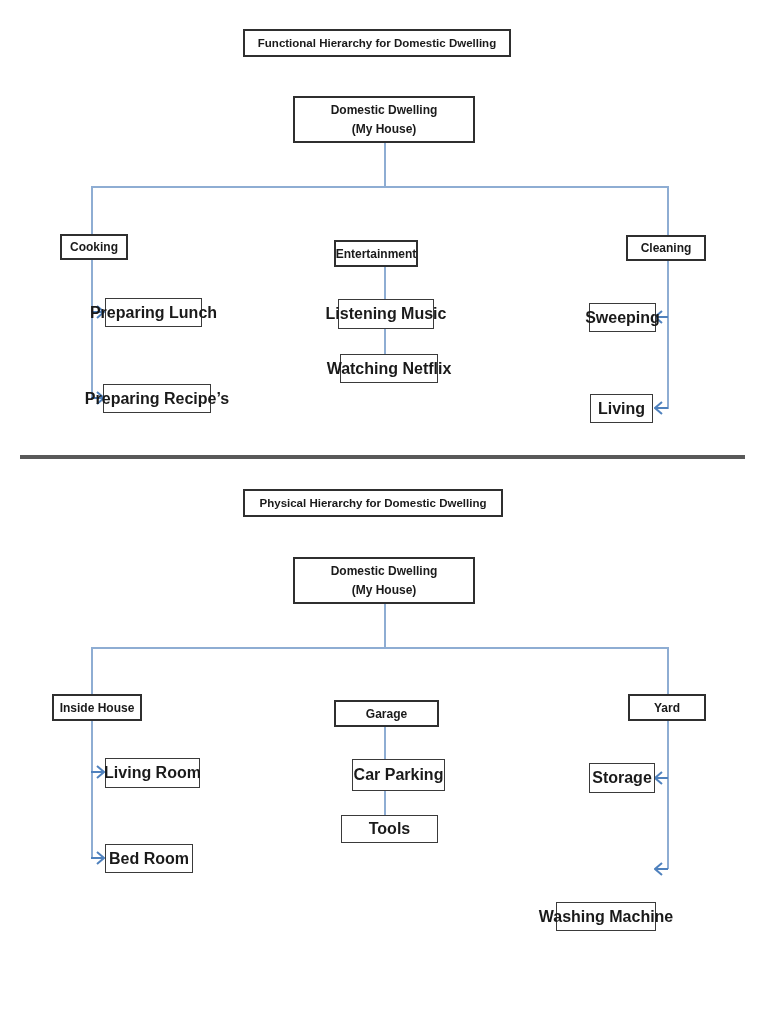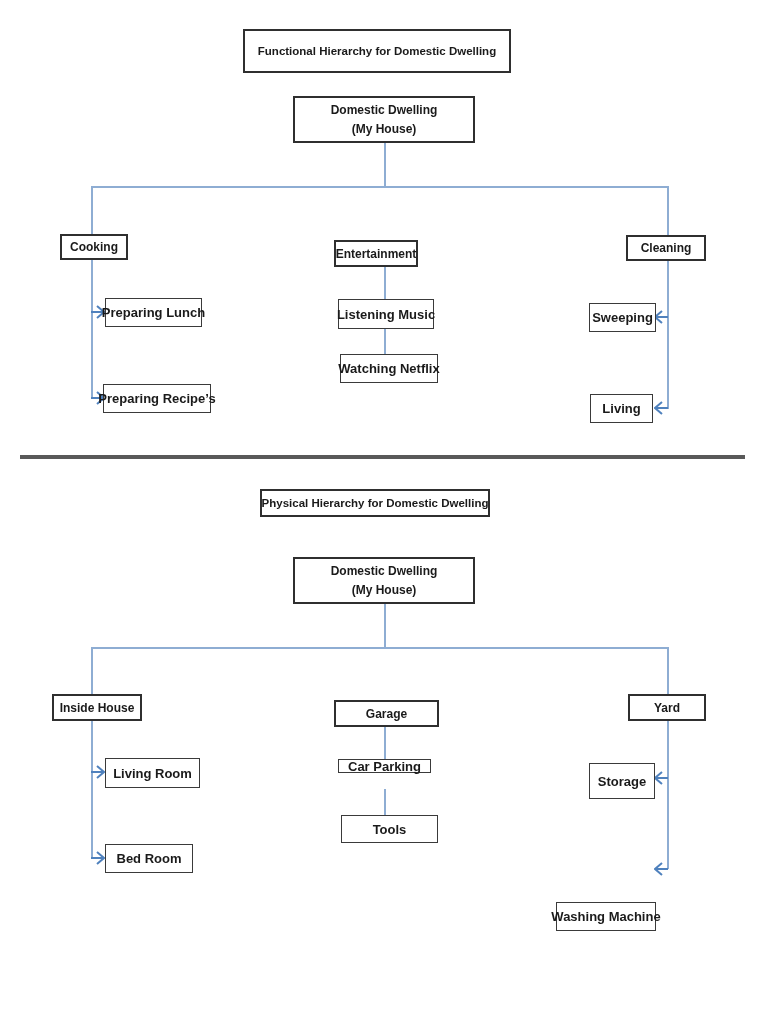--- a/index.html
+++ b/index.html
@@ -26,21 +26,21 @@
     align-items: center;
     justify-content: center;
     text-align: center;
     box-sizing: border-box;
     white-space: nowrap;
   }
   .tbox { border: 2px solid #2f2f2f; font-size: 11.5px; font-weight: 700; }
   .rbox { border: 2px solid #2f2f2f; font-size: 12px;  font-weight: 700;
           flex-direction: column; line-height: 1.55; }
   .bbox { border: 2px solid #2f2f2f; font-size: 12px;  font-weight: 700; text-align: right; }
-  .cbox { border: 1.5px solid #3a3a3a; font-size: 13px; font-weight: 700; }
+  .cbox { border: 1.5px solid #3a3a3a; font-size: 16px; font-weight: 700; }
   
   .divider { position: absolute; background: #595959; }
 </style>
 </head>
 <body>
 
 <div class="canvas">
 
   <div class="vline" style="left:384px;top:143px;height:45px"></div>
   <div class="hline" style="left:92px;top:186px;width:577px"></div>
@@ -55,21 +55,21 @@
   <svg class="arrow" style="left:91px;top:390px" width="14" height="16">
       <path d="M0 8 H13 M6 2 L13 8 L6 14"></path>
     </svg>
   <svg class="arrow" style="left:654px;top:309px" width="14" height="16">
       <path d="M14 8 H1 M8 2 L1 8 L8 14"></path>
     </svg>
   <svg class="arrow" style="left:654px;top:400px" width="14" height="16">
       <path d="M14 8 H1 M8 2 L1 8 L8 14"></path>
     </svg>
 
-  <div class="box tbox" style="left:243px;top:29px;width:268px;height:44px">Functional Hierarchy for Domestic Dwelling</div>
+  <div class="box tbox" style="left:243px;top:29px;width:268px;height:28px">Functional Hierarchy for Domestic Dwelling</div>
 
   <div class="box rbox" style="left:293px;top:96px;width:182px;height:47px">
     <div>Domestic Dwelling</div>
     <div>(My House)</div>
   </div>
 
   <div class="box bbox" style="left:60px;top:234px;width:68px;height:26px">Cooking</div>
   <div class="box cbox" style="left:105px;top:298px;width:97px;height:29px">Preparing Lunch</div>
   <div class="box cbox" style="left:103px;top:384px;width:108px;height:29px">Preparing Recipe’s</div>
 
@@ -96,32 +96,32 @@
   <svg class="arrow" style="left:91px;top:850px" width="14" height="16">
       <path d="M0 8 H13 M6 2 L13 8 L6 14"></path>
     </svg>
   <svg class="arrow" style="left:654px;top:770px" width="14" height="16">
       <path d="M14 8 H1 M8 2 L1 8 L8 14"></path>
     </svg>
   <svg class="arrow" style="left:654px;top:861px" width="14" height="16">
       <path d="M14 8 H1 M8 2 L1 8 L8 14"></path>
     </svg>
 
-  <div class="box tbox" style="left:260px;top:489px;width:230px;height:28px">Physical Hierarchy for Domestic Dwelling</div>
+  <div class="box tbox" style="left:243px;top:489px;width:260px;height:28px">Physical Hierarchy for Domestic Dwelling</div>
 
   <div class="box rbox" style="left:293px;top:557px;width:182px;height:47px">
     <div>Domestic Dwelling</div>
     <div>(My House)</div>
   </div>
 
   <div class="box bbox" style="left:52px;top:694px;width:90px;height:27px">Inside House</div>
   <div class="box cbox" style="left:105px;top:758px;width:95px;height:30px">Living Room</div>
   <div class="box cbox" style="left:105px;top:844px;width:88px;height:29px">Bed Room</div>
 
   <div class="box bbox" style="left:334px;top:700px;width:105px;height:27px">Garage</div>
-  <div class="box cbox" style="left:338px;top:759px;width:93px;height:14px">Car Parking</div>
+  <div class="box cbox" style="left:352px;top:759px;width:93px;height:32px">Car Parking</div>
   <div class="box cbox" style="left:341px;top:815px;width:97px;height:28px">Tools</div>
 
   <div class="box bbox" style="left:628px;top:694px;width:78px;height:27px">Yard</div>
-  <div class="box cbox" style="left:589px;top:763px;width:66px;height:36px">Storage</div>
+  <div class="box cbox" style="left:589px;top:763px;width:66px;height:30px">Storage</div>
   <div class="box cbox" style="left:556px;top:902px;width:100px;height:29px">Washing Machine</div>
 
 </div>
 
 </body></html>

